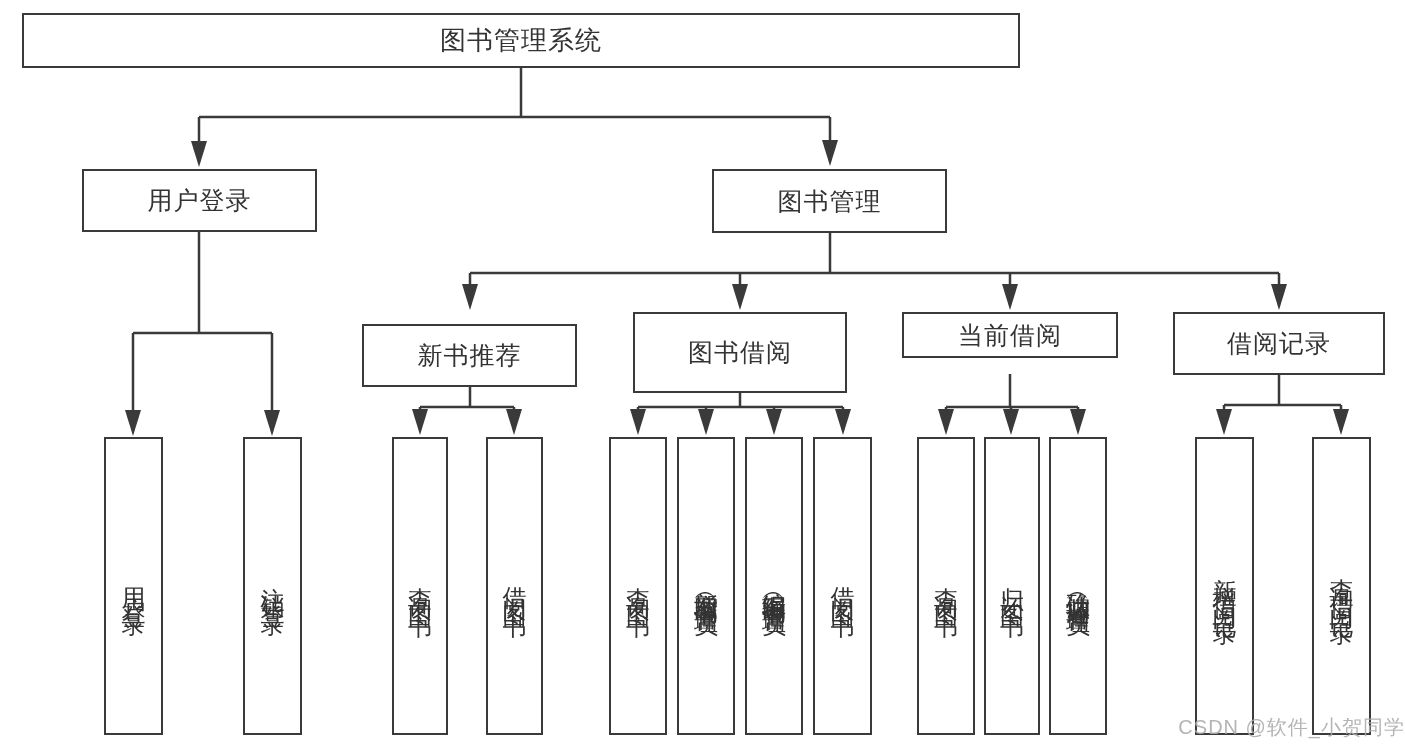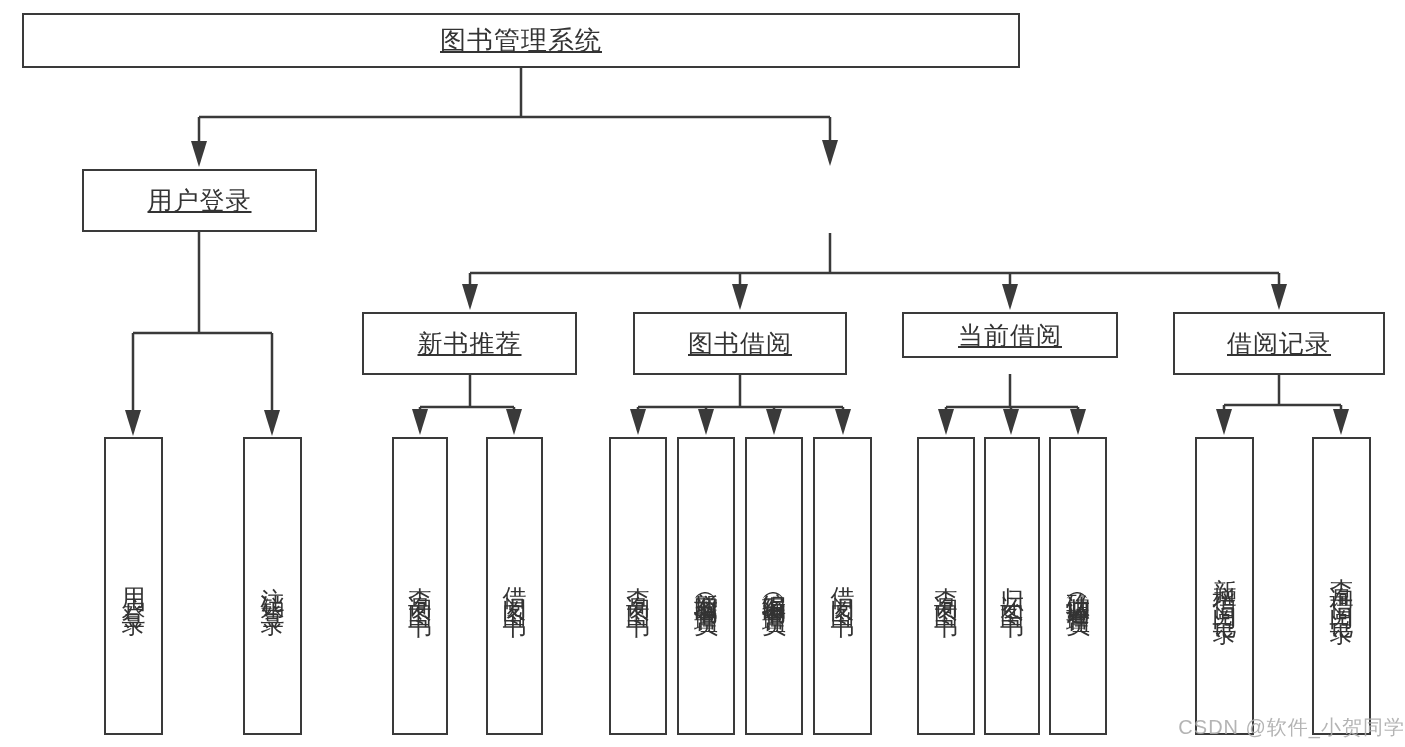--- a/index.html
+++ b/index.html
@@ -6,21 +6,21 @@
   #canvas{
     position:relative;width:1405px;height:747px;background:#ffffff;overflow:hidden;
     font-family:"Liberation Sans","DejaVu Sans",sans-serif;
   }
   #wires{position:absolute;left:0;top:0;width:1405px;height:747px;}
   .box{
     position:absolute;background:#ffffff;border:2.5px solid #3a3a3a;
     display:flex;align-items:center;justify-content:center;
     color:#333333;box-sizing:border-box;z-index:2;
   }
-  .h{font-size:25px;letter-spacing:1px;white-space:nowrap;text-decoration:underline;}
+  .h{font-size:25px;letter-spacing:1px;white-space:nowrap;}
   .root-box{font-size:26px;}
   .v{
     writing-mode:vertical-rl;text-orientation:mixed;
     font-size:24px;letter-spacing:9px;line-height:1;
   }
   .v.tight{letter-spacing:3px;}
   #watermark{
     position:absolute;top:714px;right:0;z-index:5;
     font-size:20px;letter-spacing:1px;color:rgba(172,172,172,0.9);
     white-space:nowrap;
@@ -60,23 +60,24 @@
       <polygon points="1011,435 1003,409 1019,409"></polygon>
       <polygon points="1078,435 1070,409 1086,409"></polygon>
       <polygon points="1224,435 1216,409 1232,409"></polygon>
       <polygon points="1341,435 1333,409 1349,409"></polygon>
     </g>
   </svg>
 
   <div class="box h root-box" style="left:22px;top:13px;width:998px;height:55px">图书管理系统</div>
 
   <div class="box h" style="left:82px;top:169px;width:235px;height:63px">用户登录</div>
+  <div class="box h" style="left:712px;top:169px;width:235px;height:64px">图书管理</div>
 
-  <div class="box h" style="left:362px;top:312px;width:215px;height:63px">新书推荐</div>
-  <div class="box h" style="left:633px;top:312px;width:214px;height:63px">图书借阅</div>
+  <div class="box h" style="left:362px;top:324px;width:215px;height:63px">新书推荐</div>
+  <div class="box h" style="left:633px;top:312px;width:214px;height:81px">图书借阅</div>
   <div class="box h" style="left:902px;top:312px;width:216px;height:46px">当前借阅</div>
   <div class="box h" style="left:1173px;top:312px;width:212px;height:63px">借阅记录</div>
 
   <div class="box v" style="left:104px;top:437px;width:59px;height:298px">用户登录</div>
   <div class="box v" style="left:243px;top:437px;width:59px;height:298px">注销登录</div>
 
   <div class="box v" style="left:392px;top:437px;width:56px;height:298px">查询图书</div>
   <div class="box v" style="left:486px;top:437px;width:57px;height:298px">借阅图书</div>
 
   <div class="box v" style="left:609px;top:437px;width:58px;height:298px">查询图书</div>

